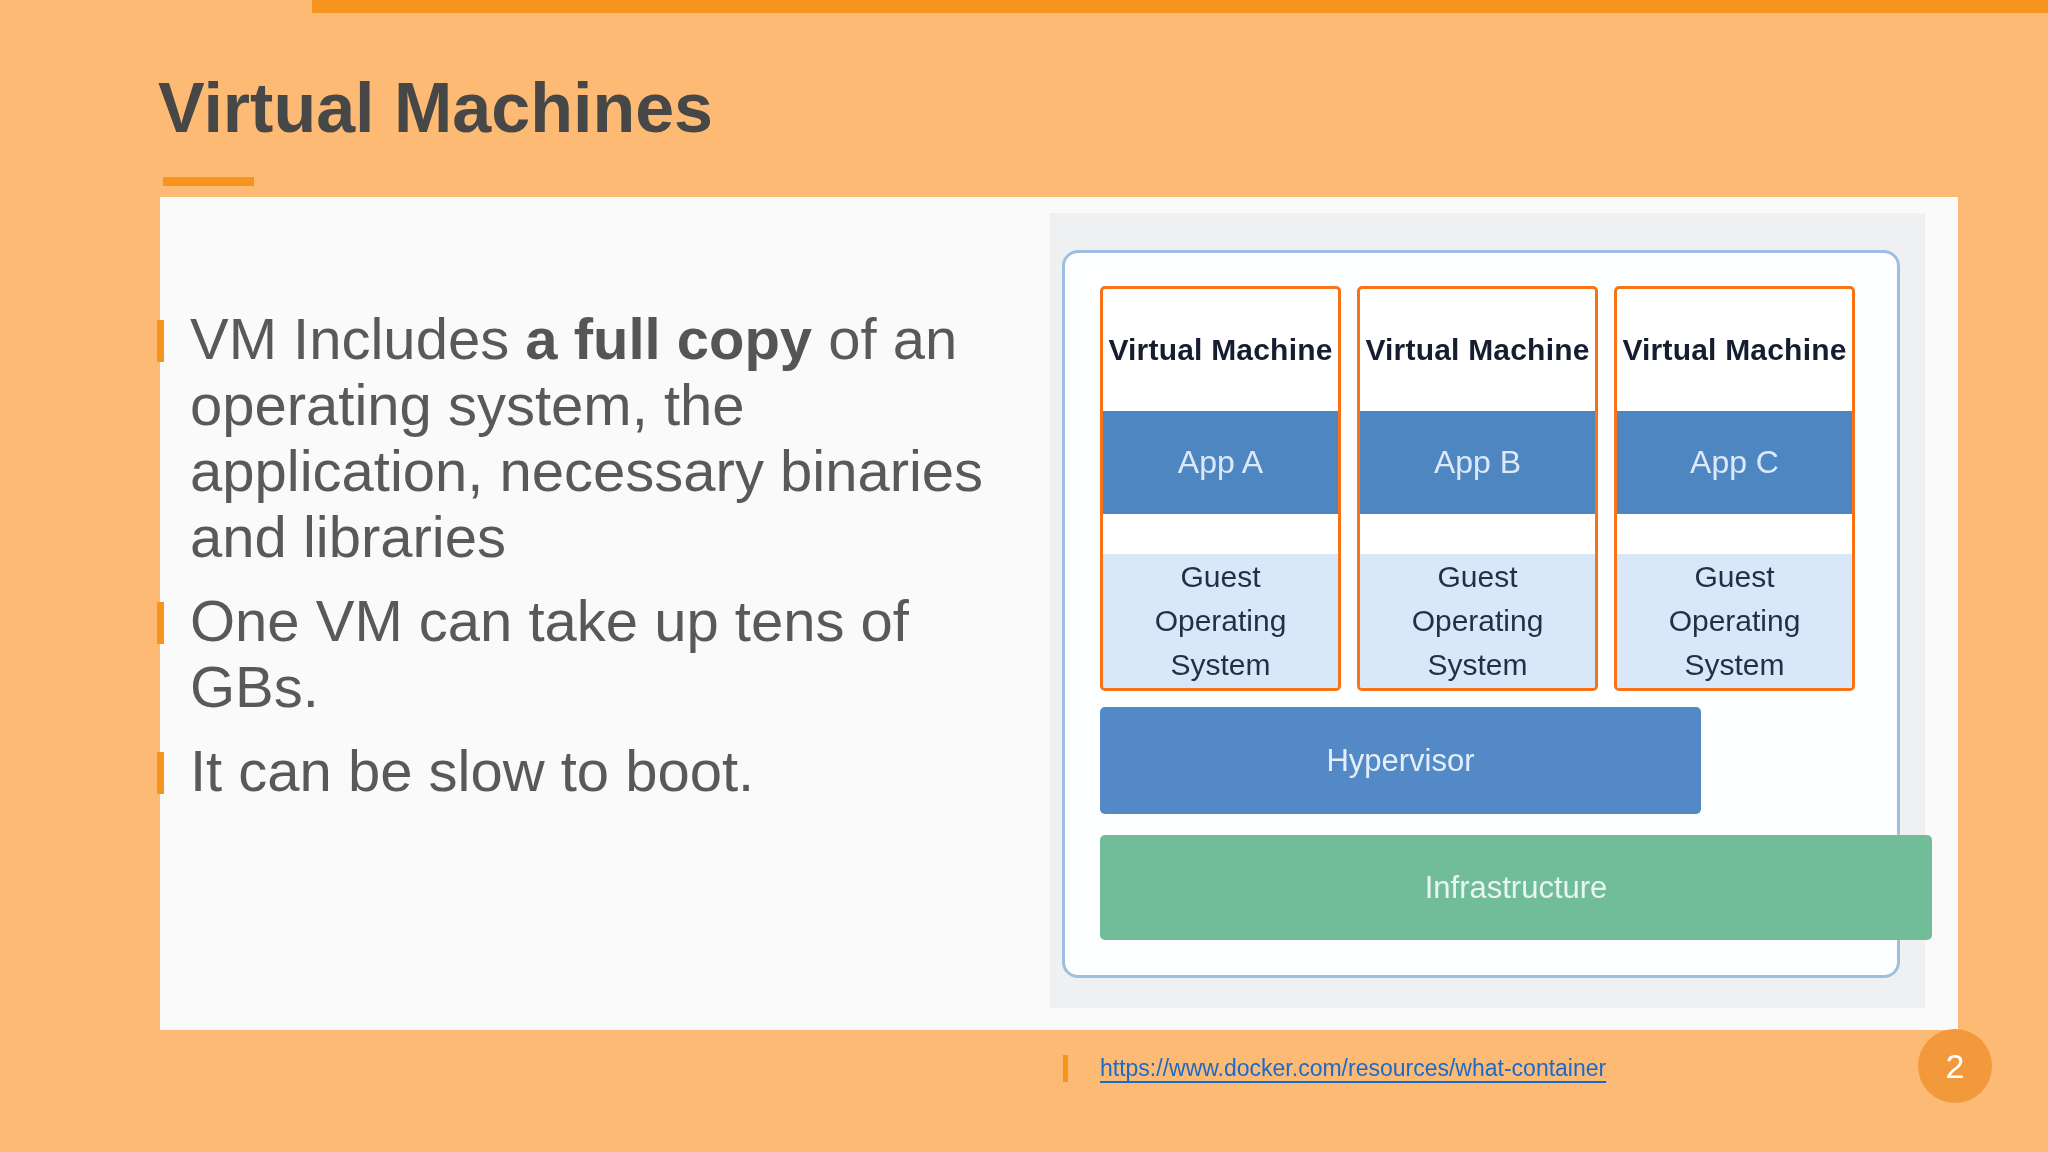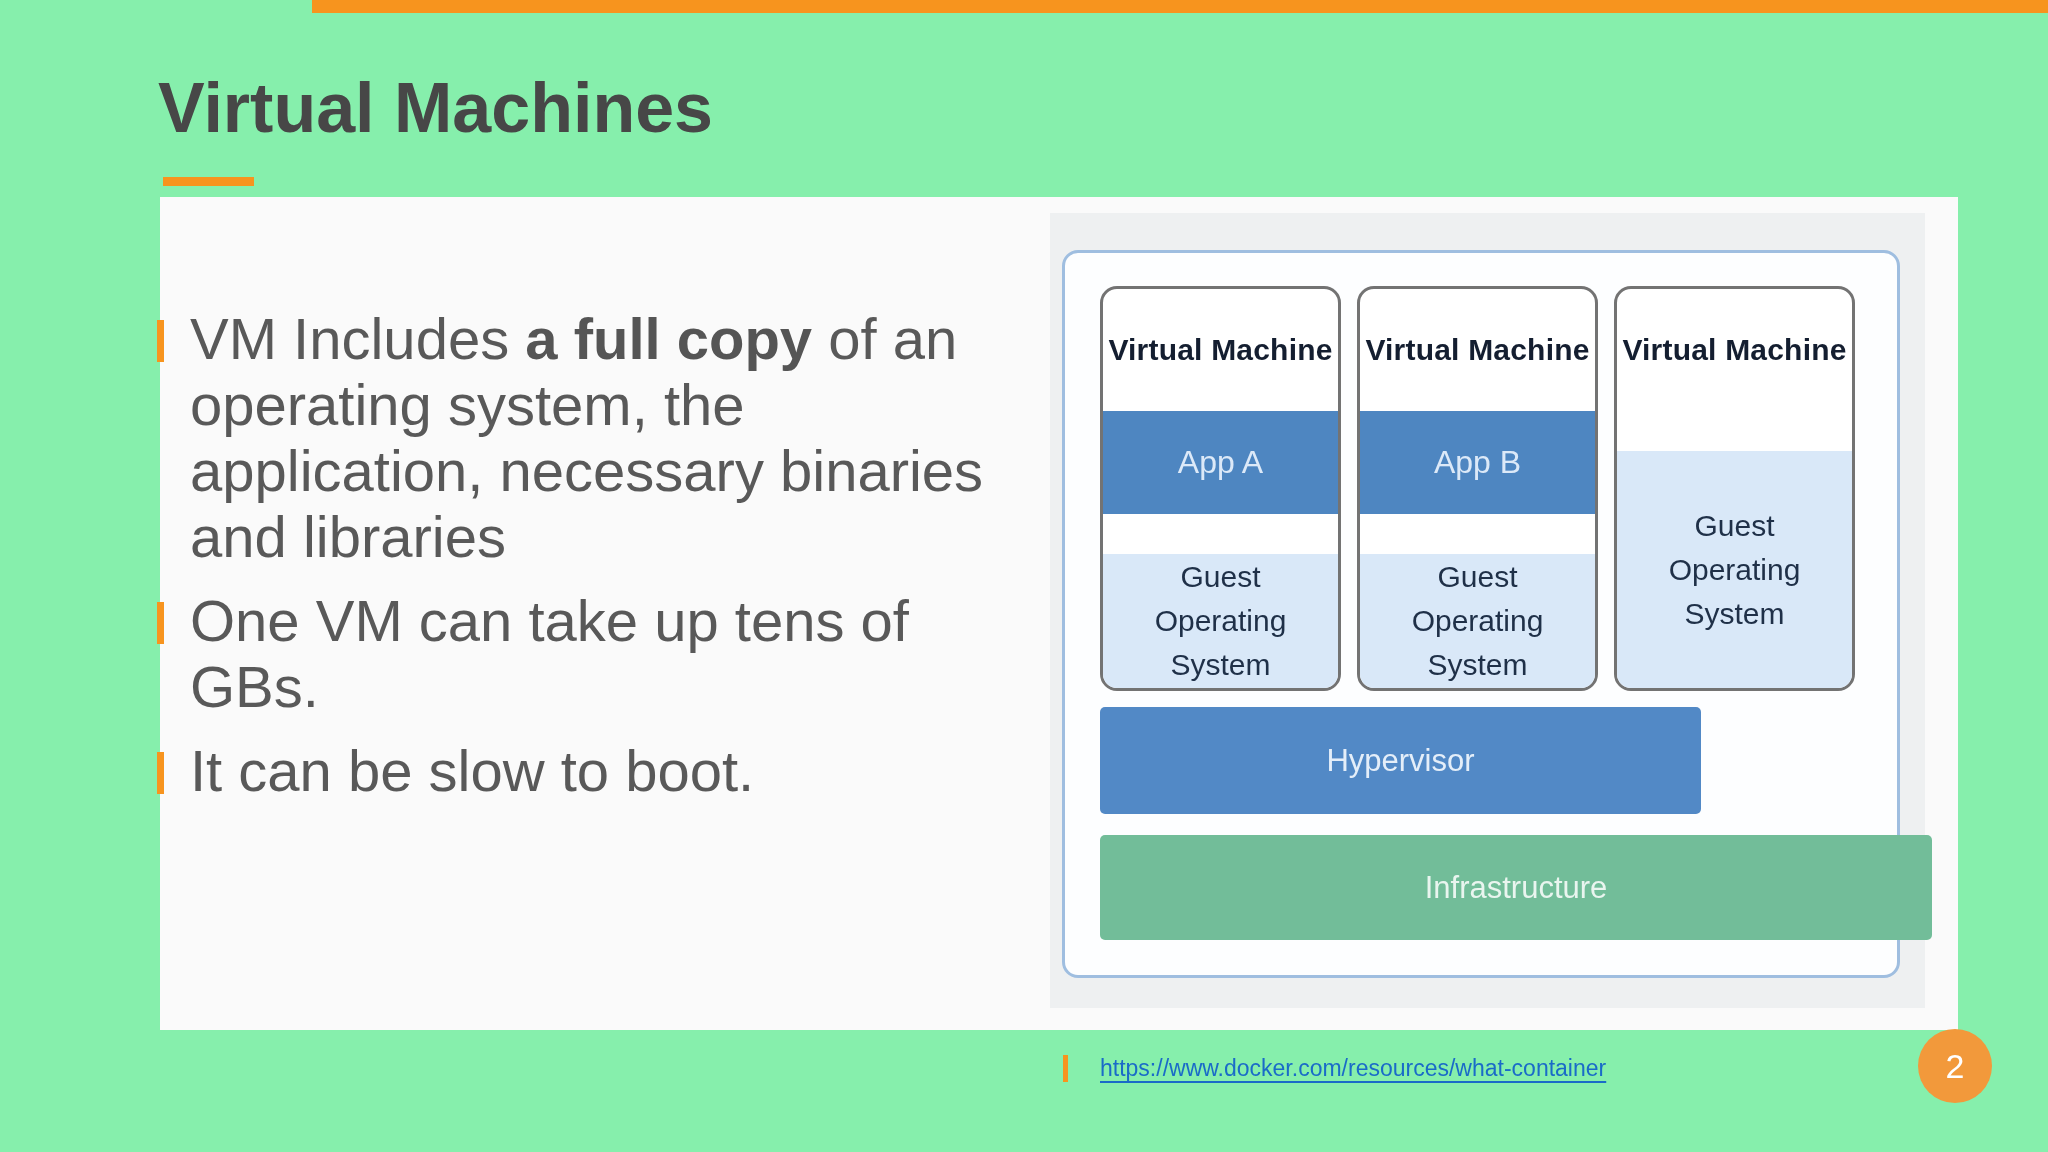--- a/index.html
+++ b/index.html
@@ -1,17 +1,17 @@
 <!DOCTYPE html>
 <html><head>
 <meta charset="utf-8">
 <style>
   html,body{margin:0;padding:0;background:#e8e8e8;}
   .slide{
-    position:relative; width:2048px; height:1152px; background:#86efac;
+    position:relative; width:2048px; height:1152px; background:#fdba74;
     overflow:hidden; font-family:"Liberation Sans", sans-serif;
   }
   .top-bar{position:absolute; left:312px; top:0; width:1736px; height:13px; background:#F7941E;}
   .page-title{
     position:absolute; left:158px; top:68px; font-size:70px; font-weight:700;
     color:#474747; letter-spacing:0;
   }
   .title-underline{position:absolute; left:163px; top:177px; width:91px; height:9px; background:#F7941E;}
   .content-tint{position:absolute; left:160px; top:197px; width:1798px; height:833px; background:#FAFAFA;}
 
@@ -25,21 +25,21 @@
   .bullet b{font-weight:700; color:#555555;}
 
   
   .diagram-panel{position:absolute; left:1050px; top:213px; width:875px; height:795px; background:#EEF0F1;}
   .vm-container{
     position:absolute; left:1062px; top:250px; width:838px; height:728px;
     background:#FDFEFF; border:3px solid #9FBEE0; border-radius:16px; box-sizing:border-box;
   }
   .vm-row{position:absolute; left:35px; top:33px; width:755px; height:405px; display:flex; gap:16px;}
   .vm-box{
-    flex:1; border:3px solid #737373; border-radius:17px; background:#ffffff;
+    flex:1; border:3px solid #f97316; border-radius:5px; background:#ffffff;
     display:flex; flex-direction:column; overflow:hidden; box-sizing:border-box;
   }
   .vm-title{
     height:122px; display:flex; align-items:center; justify-content:center;
     font-weight:700; font-size:30px; color:#141E30; letter-spacing:0.2px; flex:0 0 auto;
   }
   .vm-app{
     height:103px; display:flex; align-items:center; justify-content:center;
     background:#4E86C1; color:#DCE9F8; font-size:32px; flex:0 0 auto;
   }
@@ -112,20 +112,21 @@
       <div class="vm-box">
         <div class="vm-title">Virtual Machine</div>
         <div class="vm-app">App B</div>
         <div class="vm-os">
             <span>Guest Operating System</span>
           </div>
       </div>
 
       <div class="vm-box">
         <div class="vm-title">Virtual Machine</div>
+        <div class="vm-app">App C</div>
         <div class="vm-os">
             <span>Guest Operating System</span>
           </div>
       </div>
 
     </div>
 
     <div class="hypervisor-bar">Hypervisor</div>
     <div class="infrastructure-bar">Infrastructure</div>
   </div>

